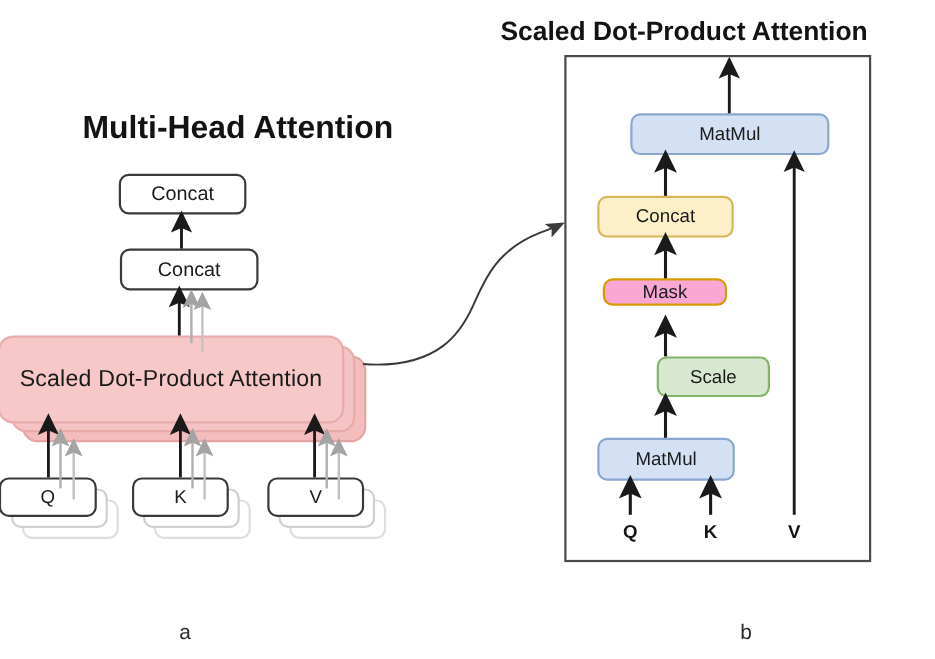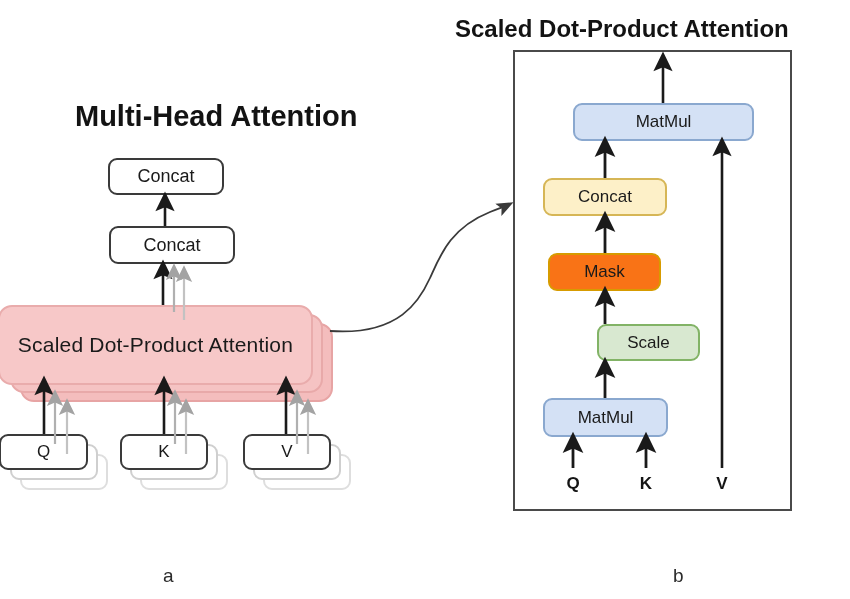--- a/index.html
+++ b/index.html
@@ -125,22 +125,22 @@
   <div class="node node-plain" style="left:243px; top:434px; width:88px; height:36px; font-size:17px;">V</div>
 
   <div class="panel" style="left:513px; top:50px; width:279px; height:461px;"></div>
 
   <div class="node" style="left:573px; top:103px; width:181px; height:38px; font-size:17px;
               background:#d4e1f5; border:2px solid #8aa8cf;">MatMul</div>
 
   <div class="node" style="left:543px; top:178px; width:124px; height:38px; font-size:17px;
               background:#fdf0c8; border:2px solid #d6b656;">Concat</div>
 
-  <div class="node" style="left:548px; top:253px; width:113px; height:38px; font-size:17px;
-              background:#f97316; border:2px solid #d79b00;">Mask</div>
+  <div class="node" style="left:548px; top:253px; width:113px; height:25px; font-size:17px;
+              background:#f9a8d4; border:2px solid #d79b00;">Mask</div>
 
   <div class="node" style="left:553px; top:324px; width:103px; height:37px; font-size:17px;
               background:#d8e8d0; border:2px solid #82b366;margin-left:44px;">Scale</div>
 
   <div class="node" style="left:543px; top:398px; width:125px; height:39px; font-size:17px;
               background:#d4e1f5; border:2px solid #8aa8cf;">MatMul</div>
 
   <div class="io-label" style="left:556px; top:474px; width:34px;">Q</div>
   <div class="io-label" style="left:629px; top:474px; width:34px;">K</div>
   <div class="io-label" style="left:705px; top:474px; width:34px;">V</div>

